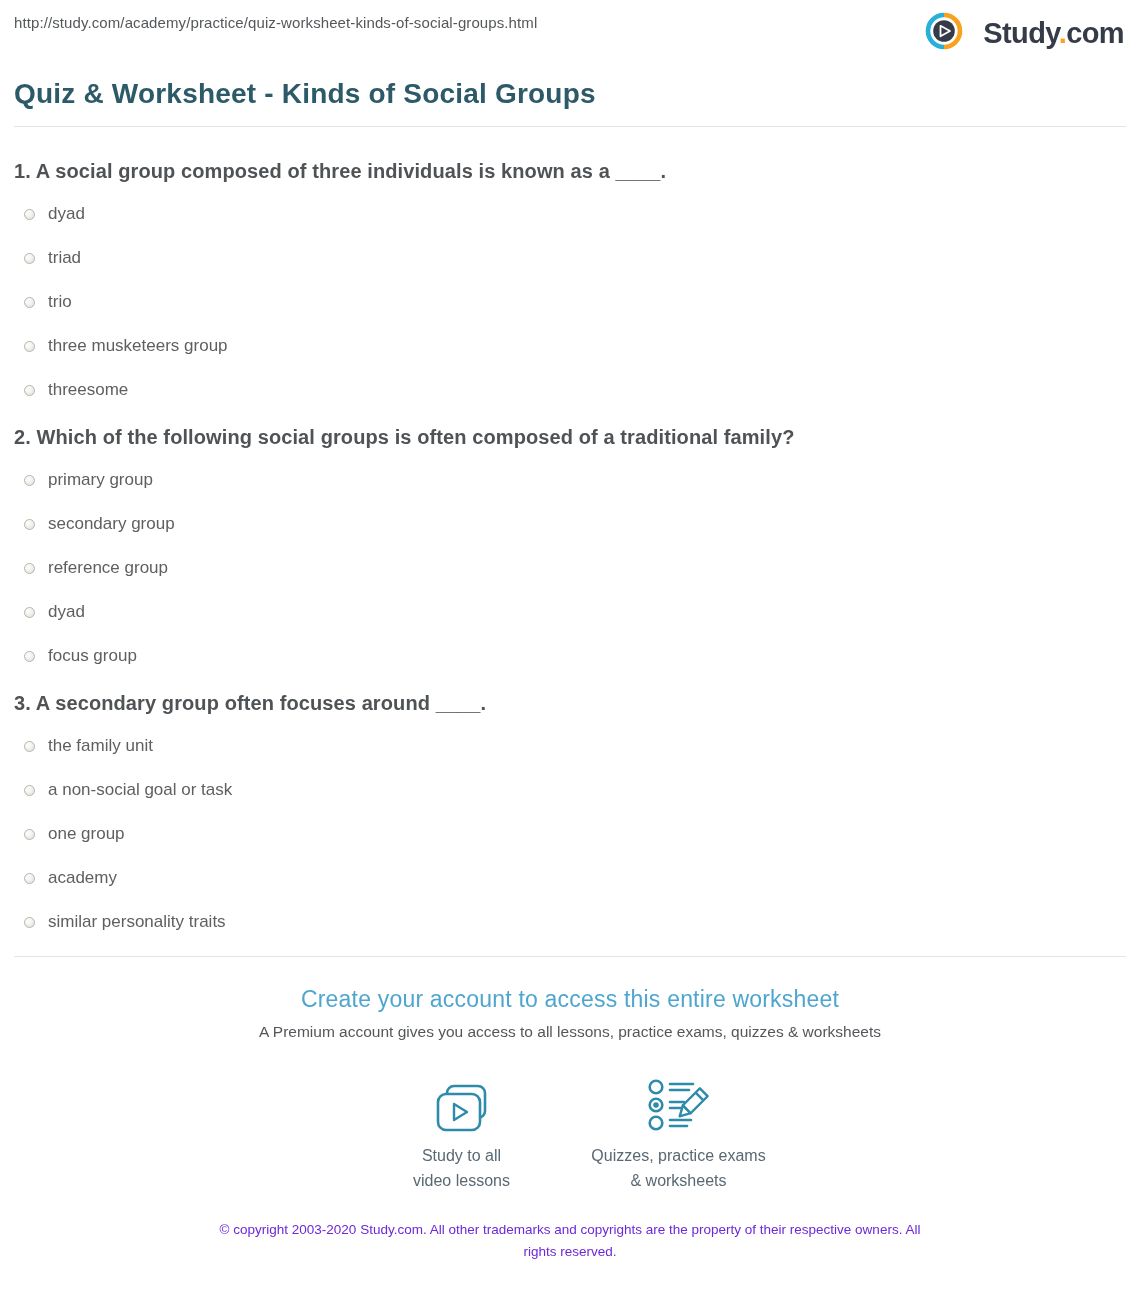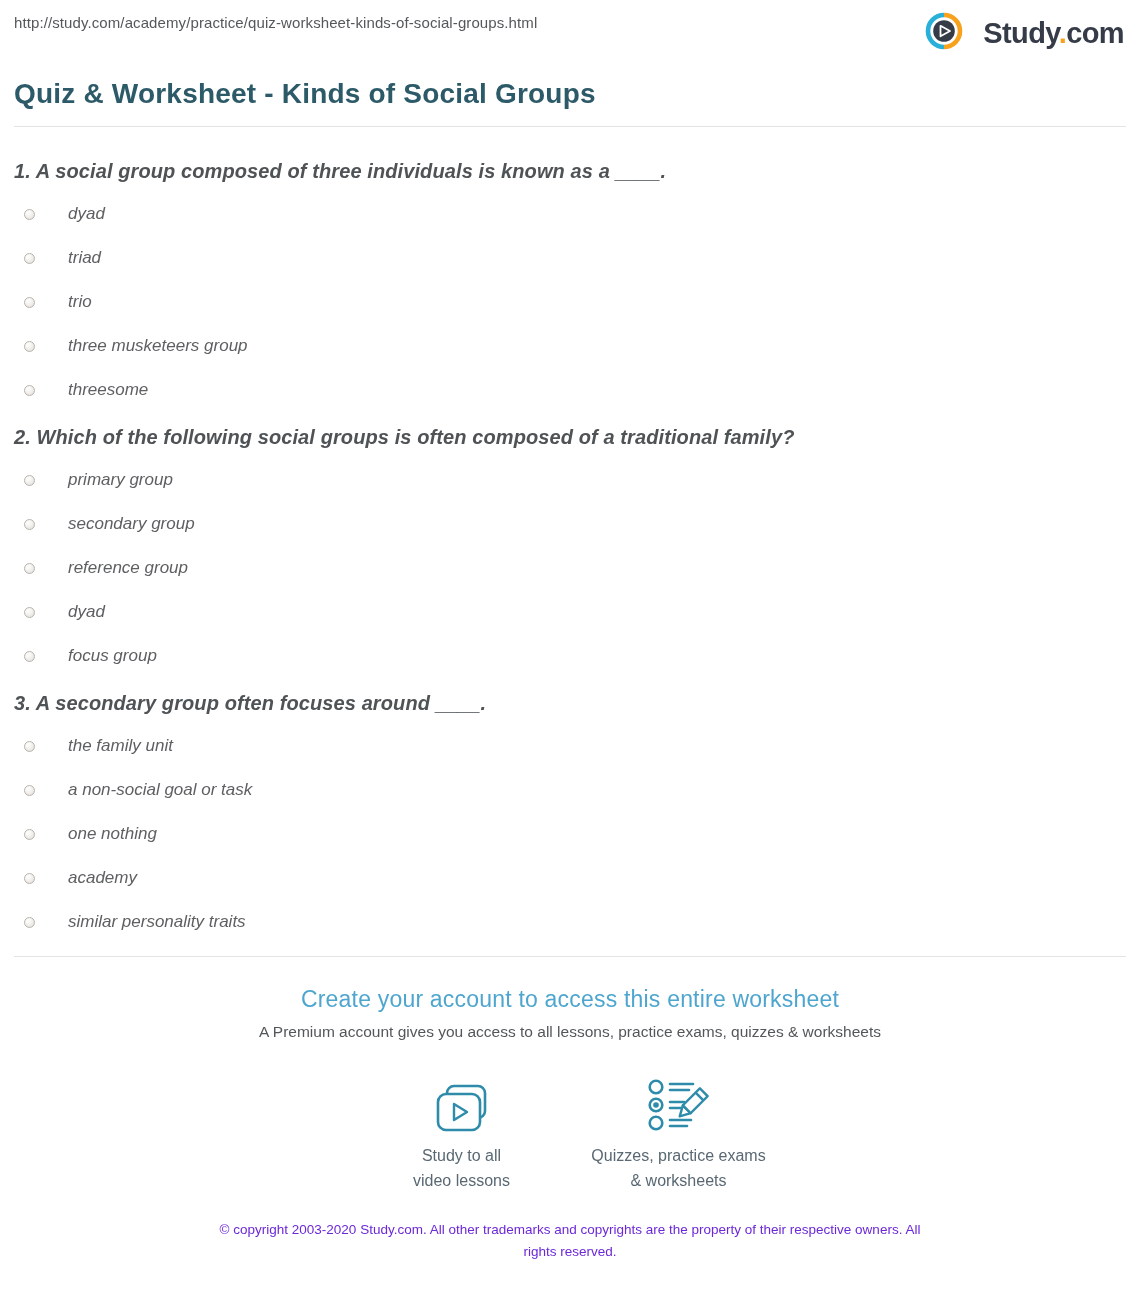--- a/index.html
+++ b/index.html
@@ -37,38 +37,37 @@
     font-size: 28px;
     line-height: 36px;
     font-weight: 700;
     color: #2d5a68;
     letter-spacing: 0.2px;
   }
   .divider { border: none; border-top: 1px solid #e4e4e4; margin: 0 14px; }
   .divider-bottom { margin-top: 12px; }
 
   
-  .quiz { padding: 0 14px; font-style: italic; }
+  .quiz { padding: 0 14px; }
   .question {
     font-size: 20px;
     line-height: 26px;
     font-weight: 700;
     color: #4f5356;
     margin: 18px 0 20px 0;
     letter-spacing: 0.1px;
   }
   .question.first { margin-top: 31px; }
   .option {
     display: flex;
     align-items: center;
     height: 20px;
     margin-bottom: 24px;
     padding-left: 10px;
     cursor: pointer;
-    gap: 20px;
   }
   .radio {
     width: 11px; height: 11px;
     border-radius: 50%;
     border: 1px solid #b7b3ae;
     background: radial-gradient(circle at 35% 30%, #fbfaf8 20%, #e9e6e2 75%);
     flex: 0 0 auto;
   }
   .option-label {
     margin-left: 13px;
@@ -174,21 +173,21 @@
   <div class="option">
     <span class="radio"></span>
     <span class="option-label">the family unit</span>
   </div>
   <div class="option">
     <span class="radio"></span>
     <span class="option-label">a non-social goal or task</span>
   </div>
   <div class="option">
     <span class="radio"></span>
-    <span class="option-label">one nothing</span>
+    <span class="option-label">one group</span>
   </div>
   <div class="option">
     <span class="radio"></span>
     <span class="option-label">academy</span>
   </div>
   <div class="option">
     <span class="radio"></span>
     <span class="option-label">similar personality traits</span>
   </div>
 

